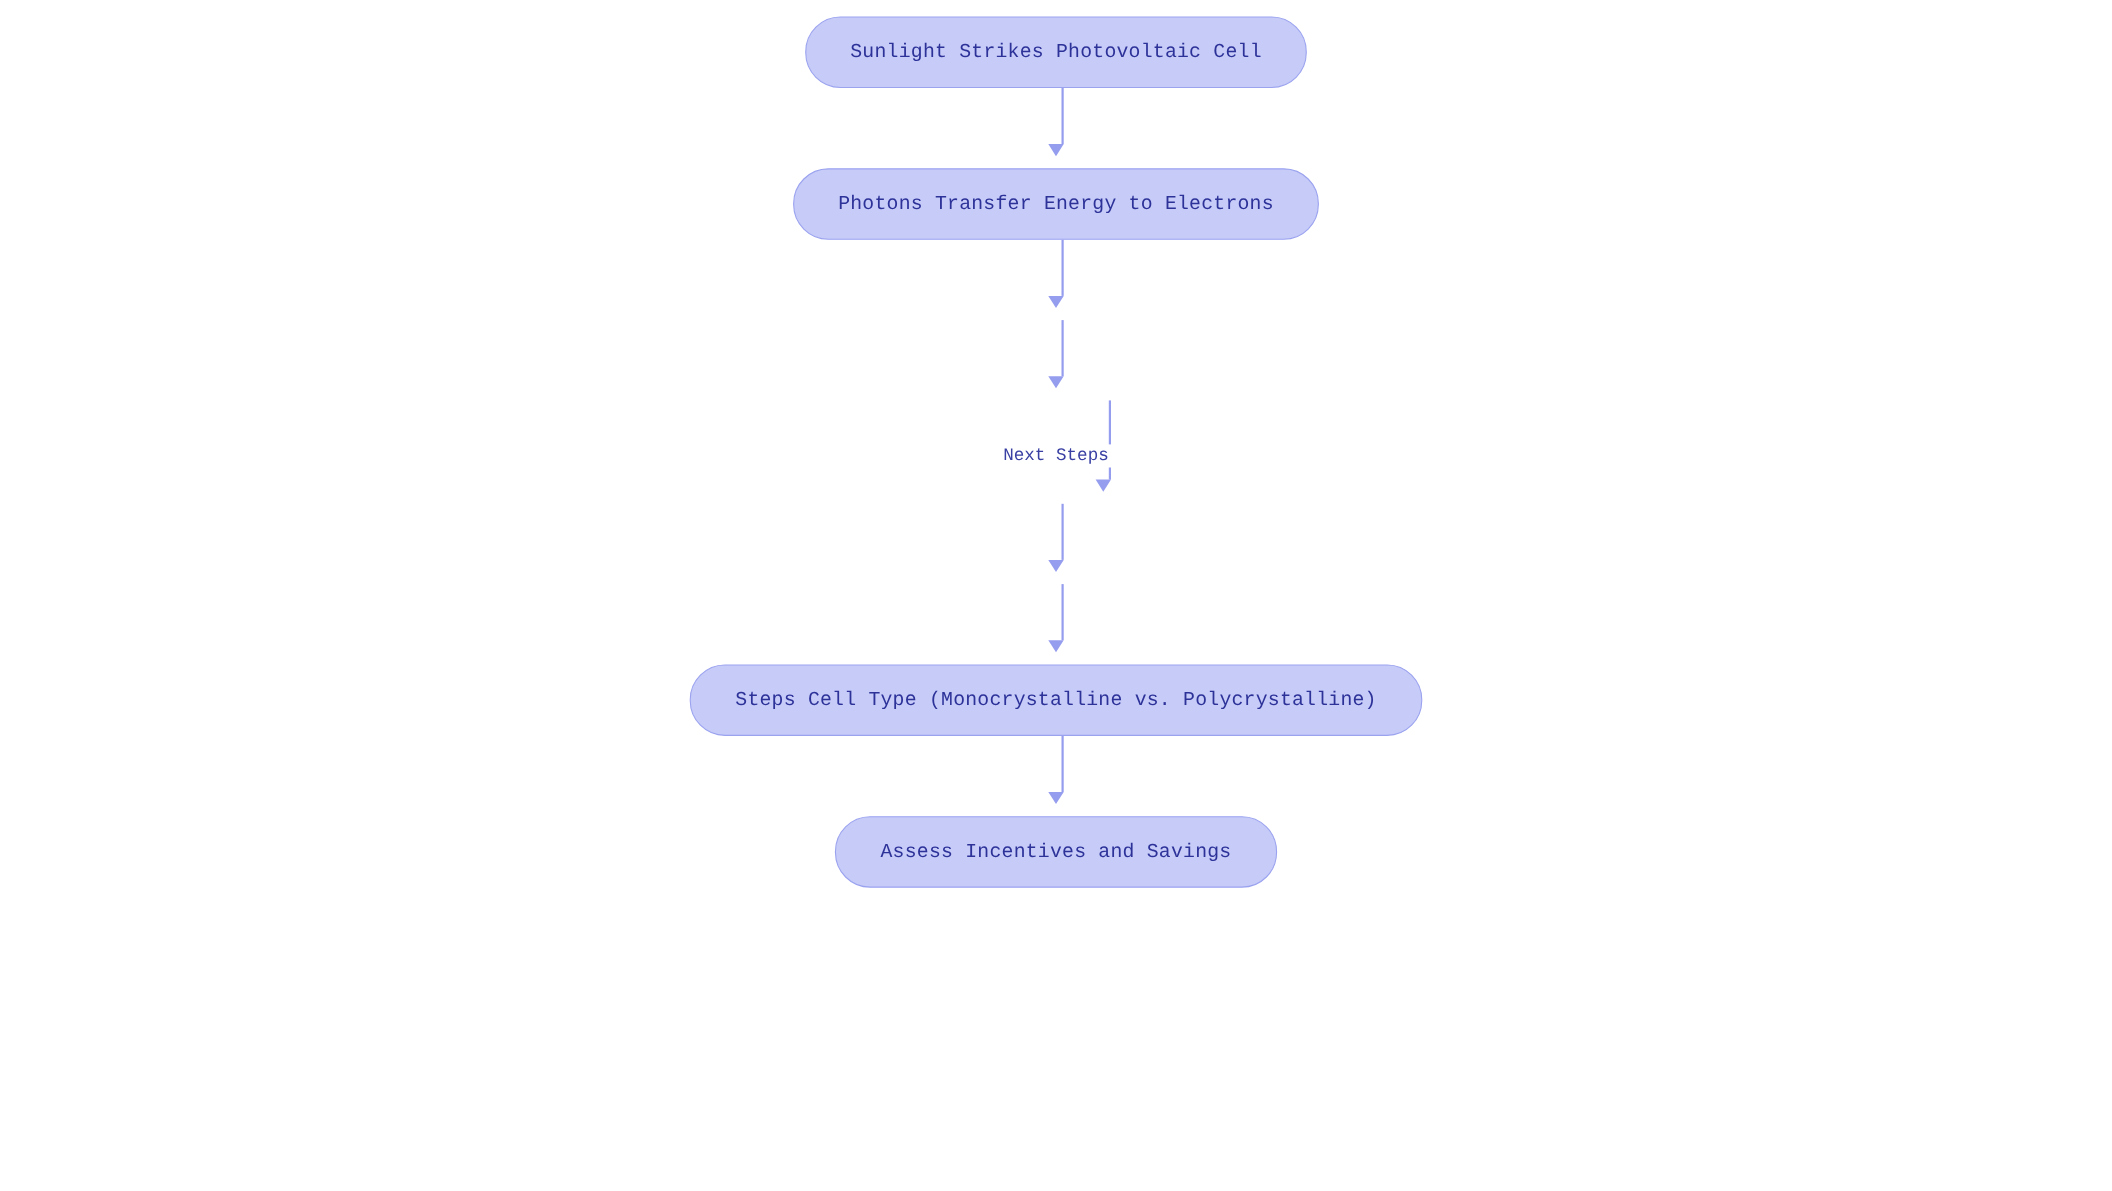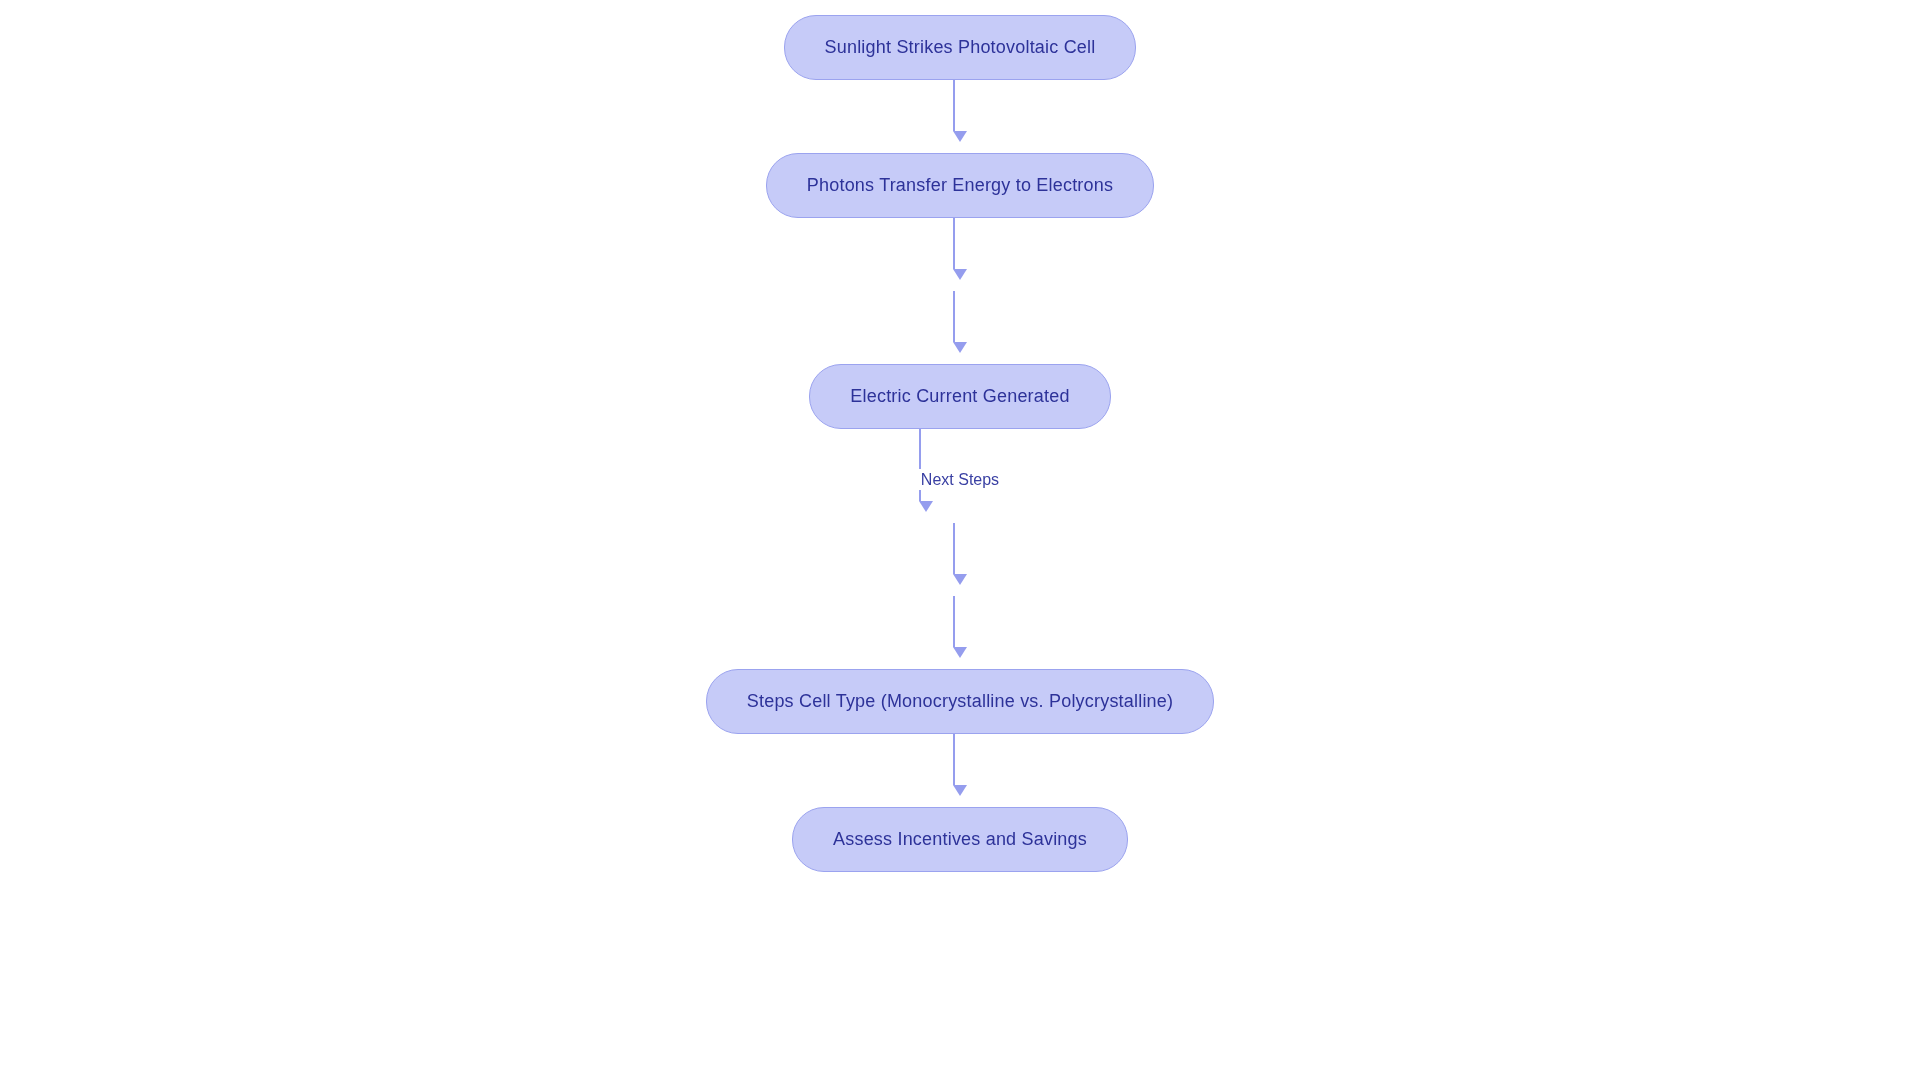--- a/index.html
+++ b/index.html
@@ -15,41 +15,42 @@
   .canvas {
     position: relative;
     width: 1920px;
     height: 1083px;
     box-sizing: border-box;
     padding-top: 15px;
     display: flex;
     flex-direction: column;
     align-items: center;
     overflow: hidden;
+    font-family: Liberation Mono, monospace;
   }
   .node {
     box-sizing: border-box;
     height: 65px;
     flex: 0 0 65px;
     border-radius: 32px;
     background: #c6cbf8;
     border: 1.5px solid #9ba3ef;
     color: #2d3299;
     display: flex;
     align-items: center;
     justify-content: center;
     padding: 0 40px;
     font-size: 18px;
     letter-spacing: 0.2px;
     white-space: nowrap;
   }
   .connector {
     display: flex;
     flex-direction: column;
-    align-items: flex-start;
+    align-items: flex-end;
     height: 73px;
     flex: 0 0 73px;
   }
   .connector.labeled {
     height: 94px;
     flex: 0 0 94px;
   }
   .line {
     width: 2px;
     flex: 1 1 auto;
@@ -92,21 +93,20 @@
     <div class="line"></div>
     <div class="arrowhead"></div>
   </div>
 
 
   <div class="connector">
     <div class="line"></div>
     <div class="arrowhead"></div>
   </div>
 
-  <div class="node">Electric Current Generated</div>
 
   <div class="connector labeled">
     <div class="line"></div>
     <div class="edge-label">Next Steps</div>
     <div class="line short"></div>
     <div class="arrowhead"></div>
   </div>
 
 
   <div class="connector">

